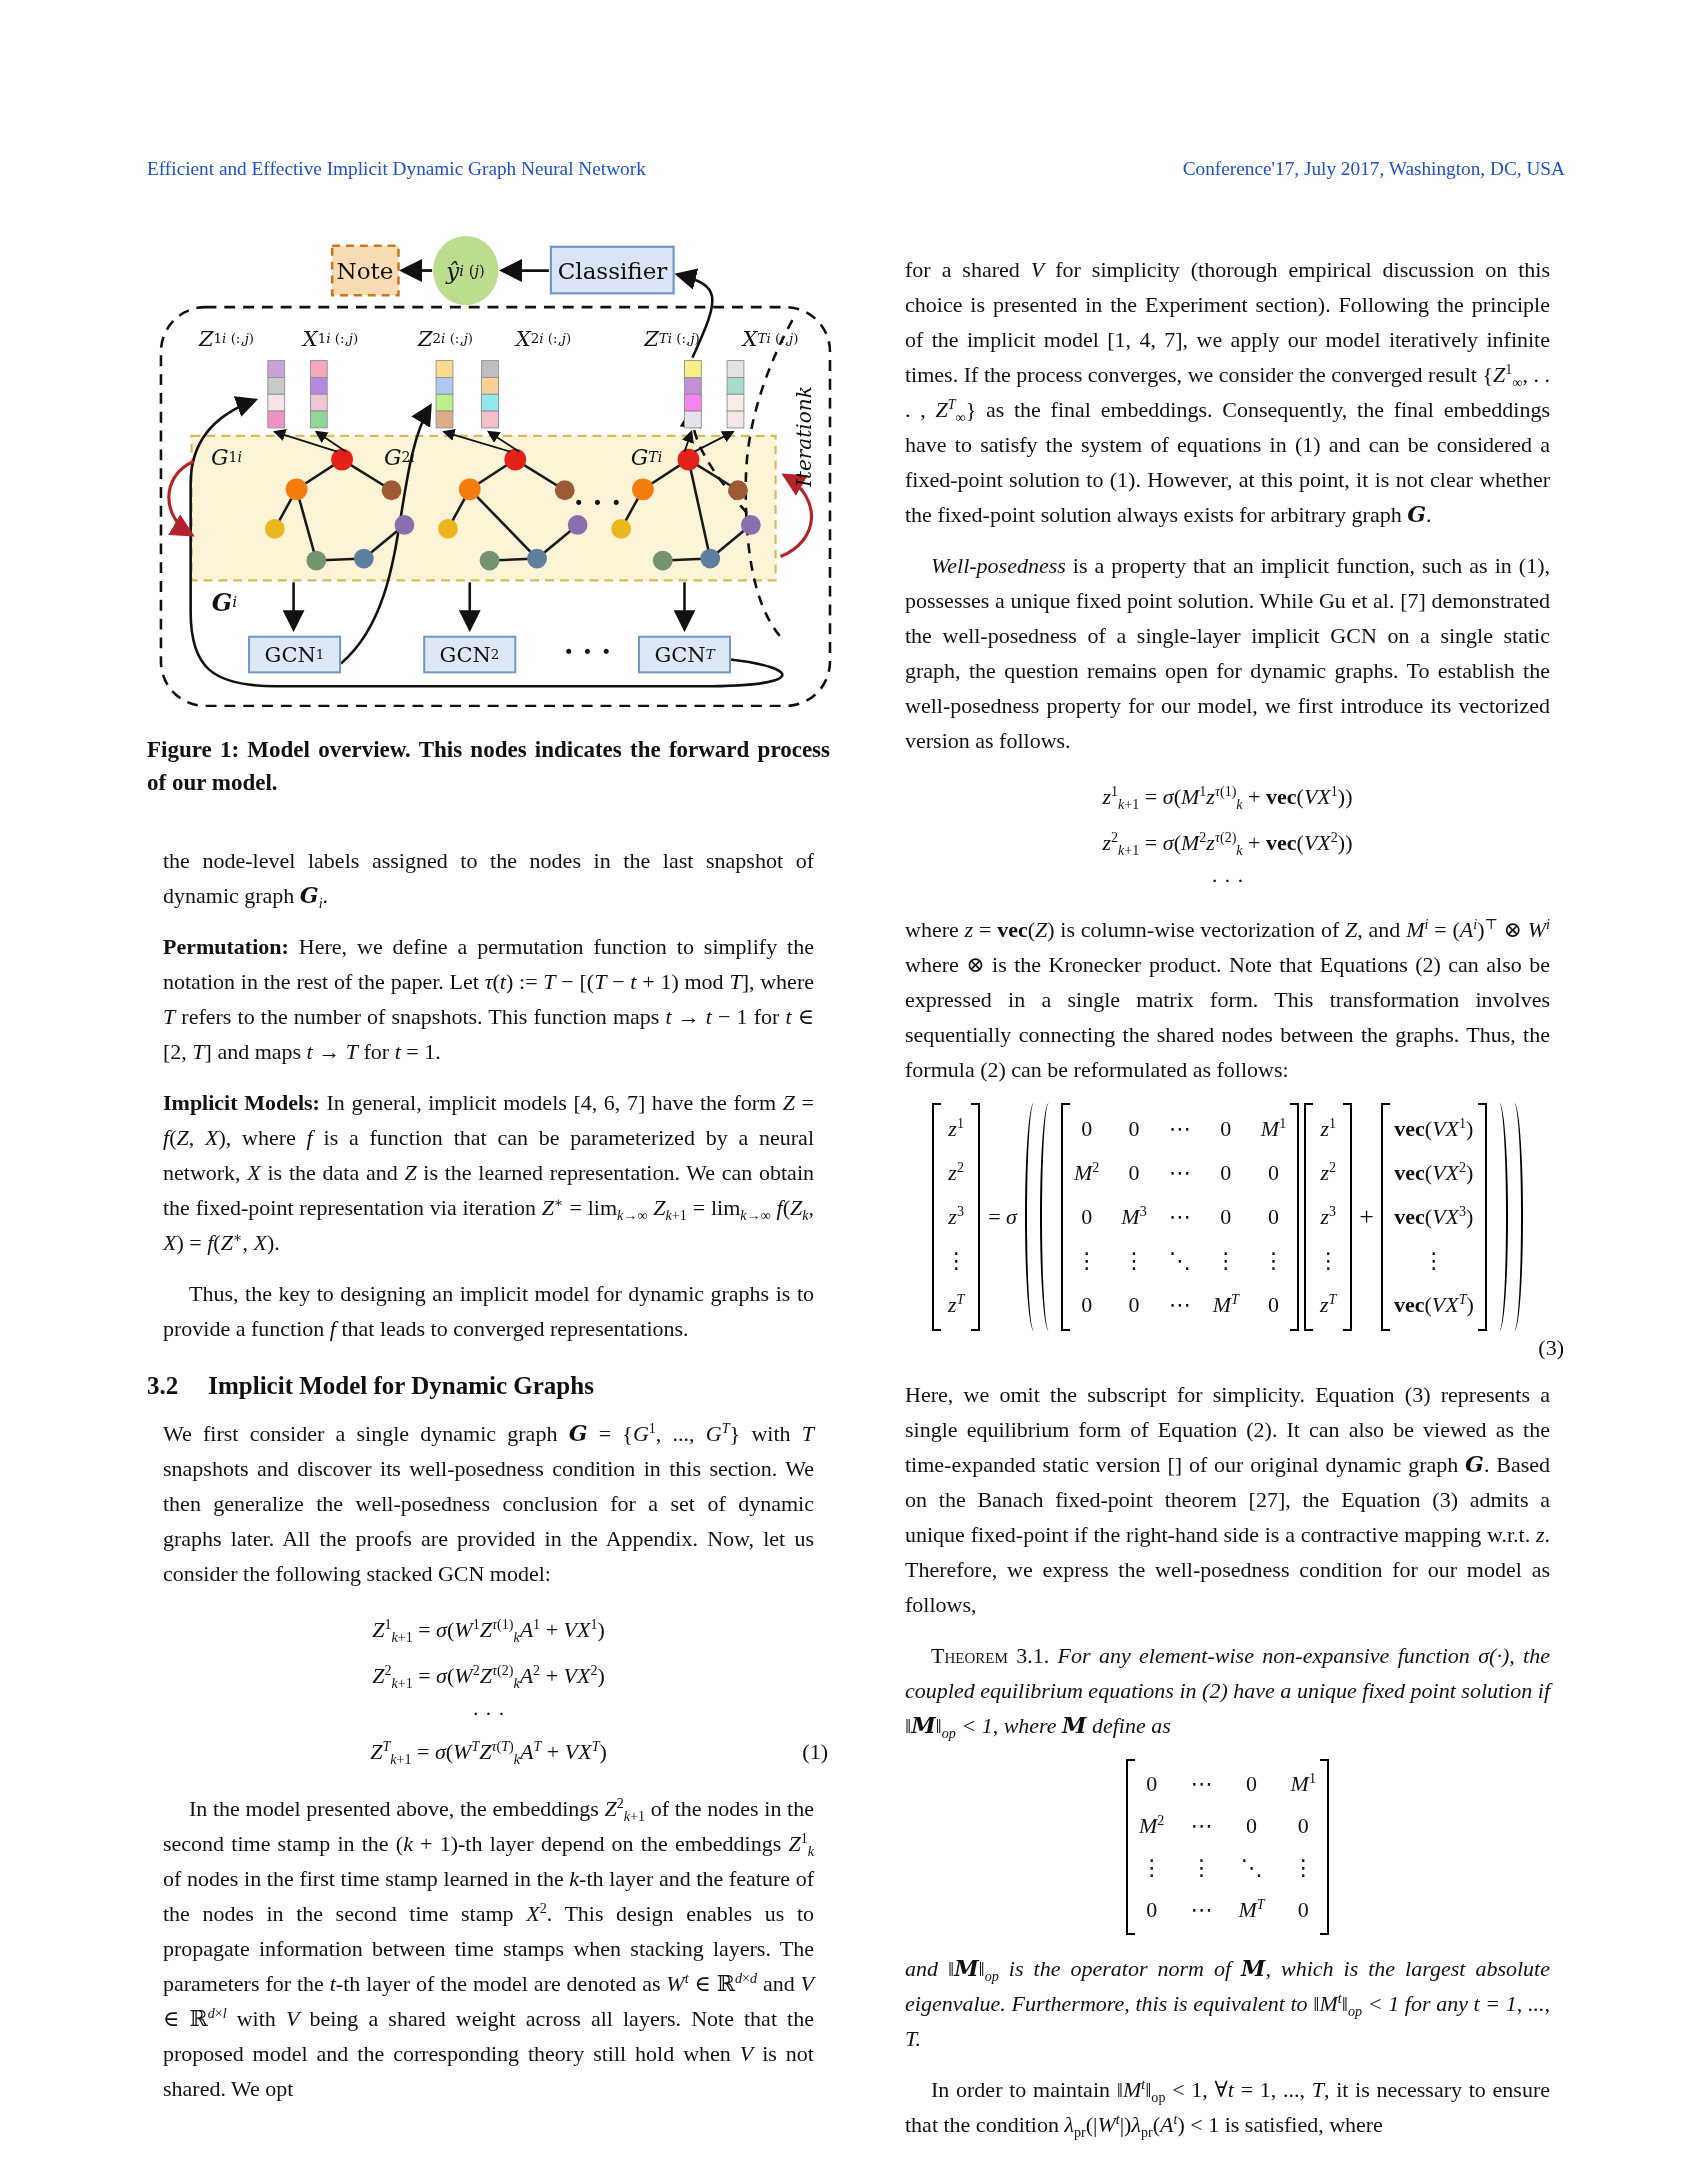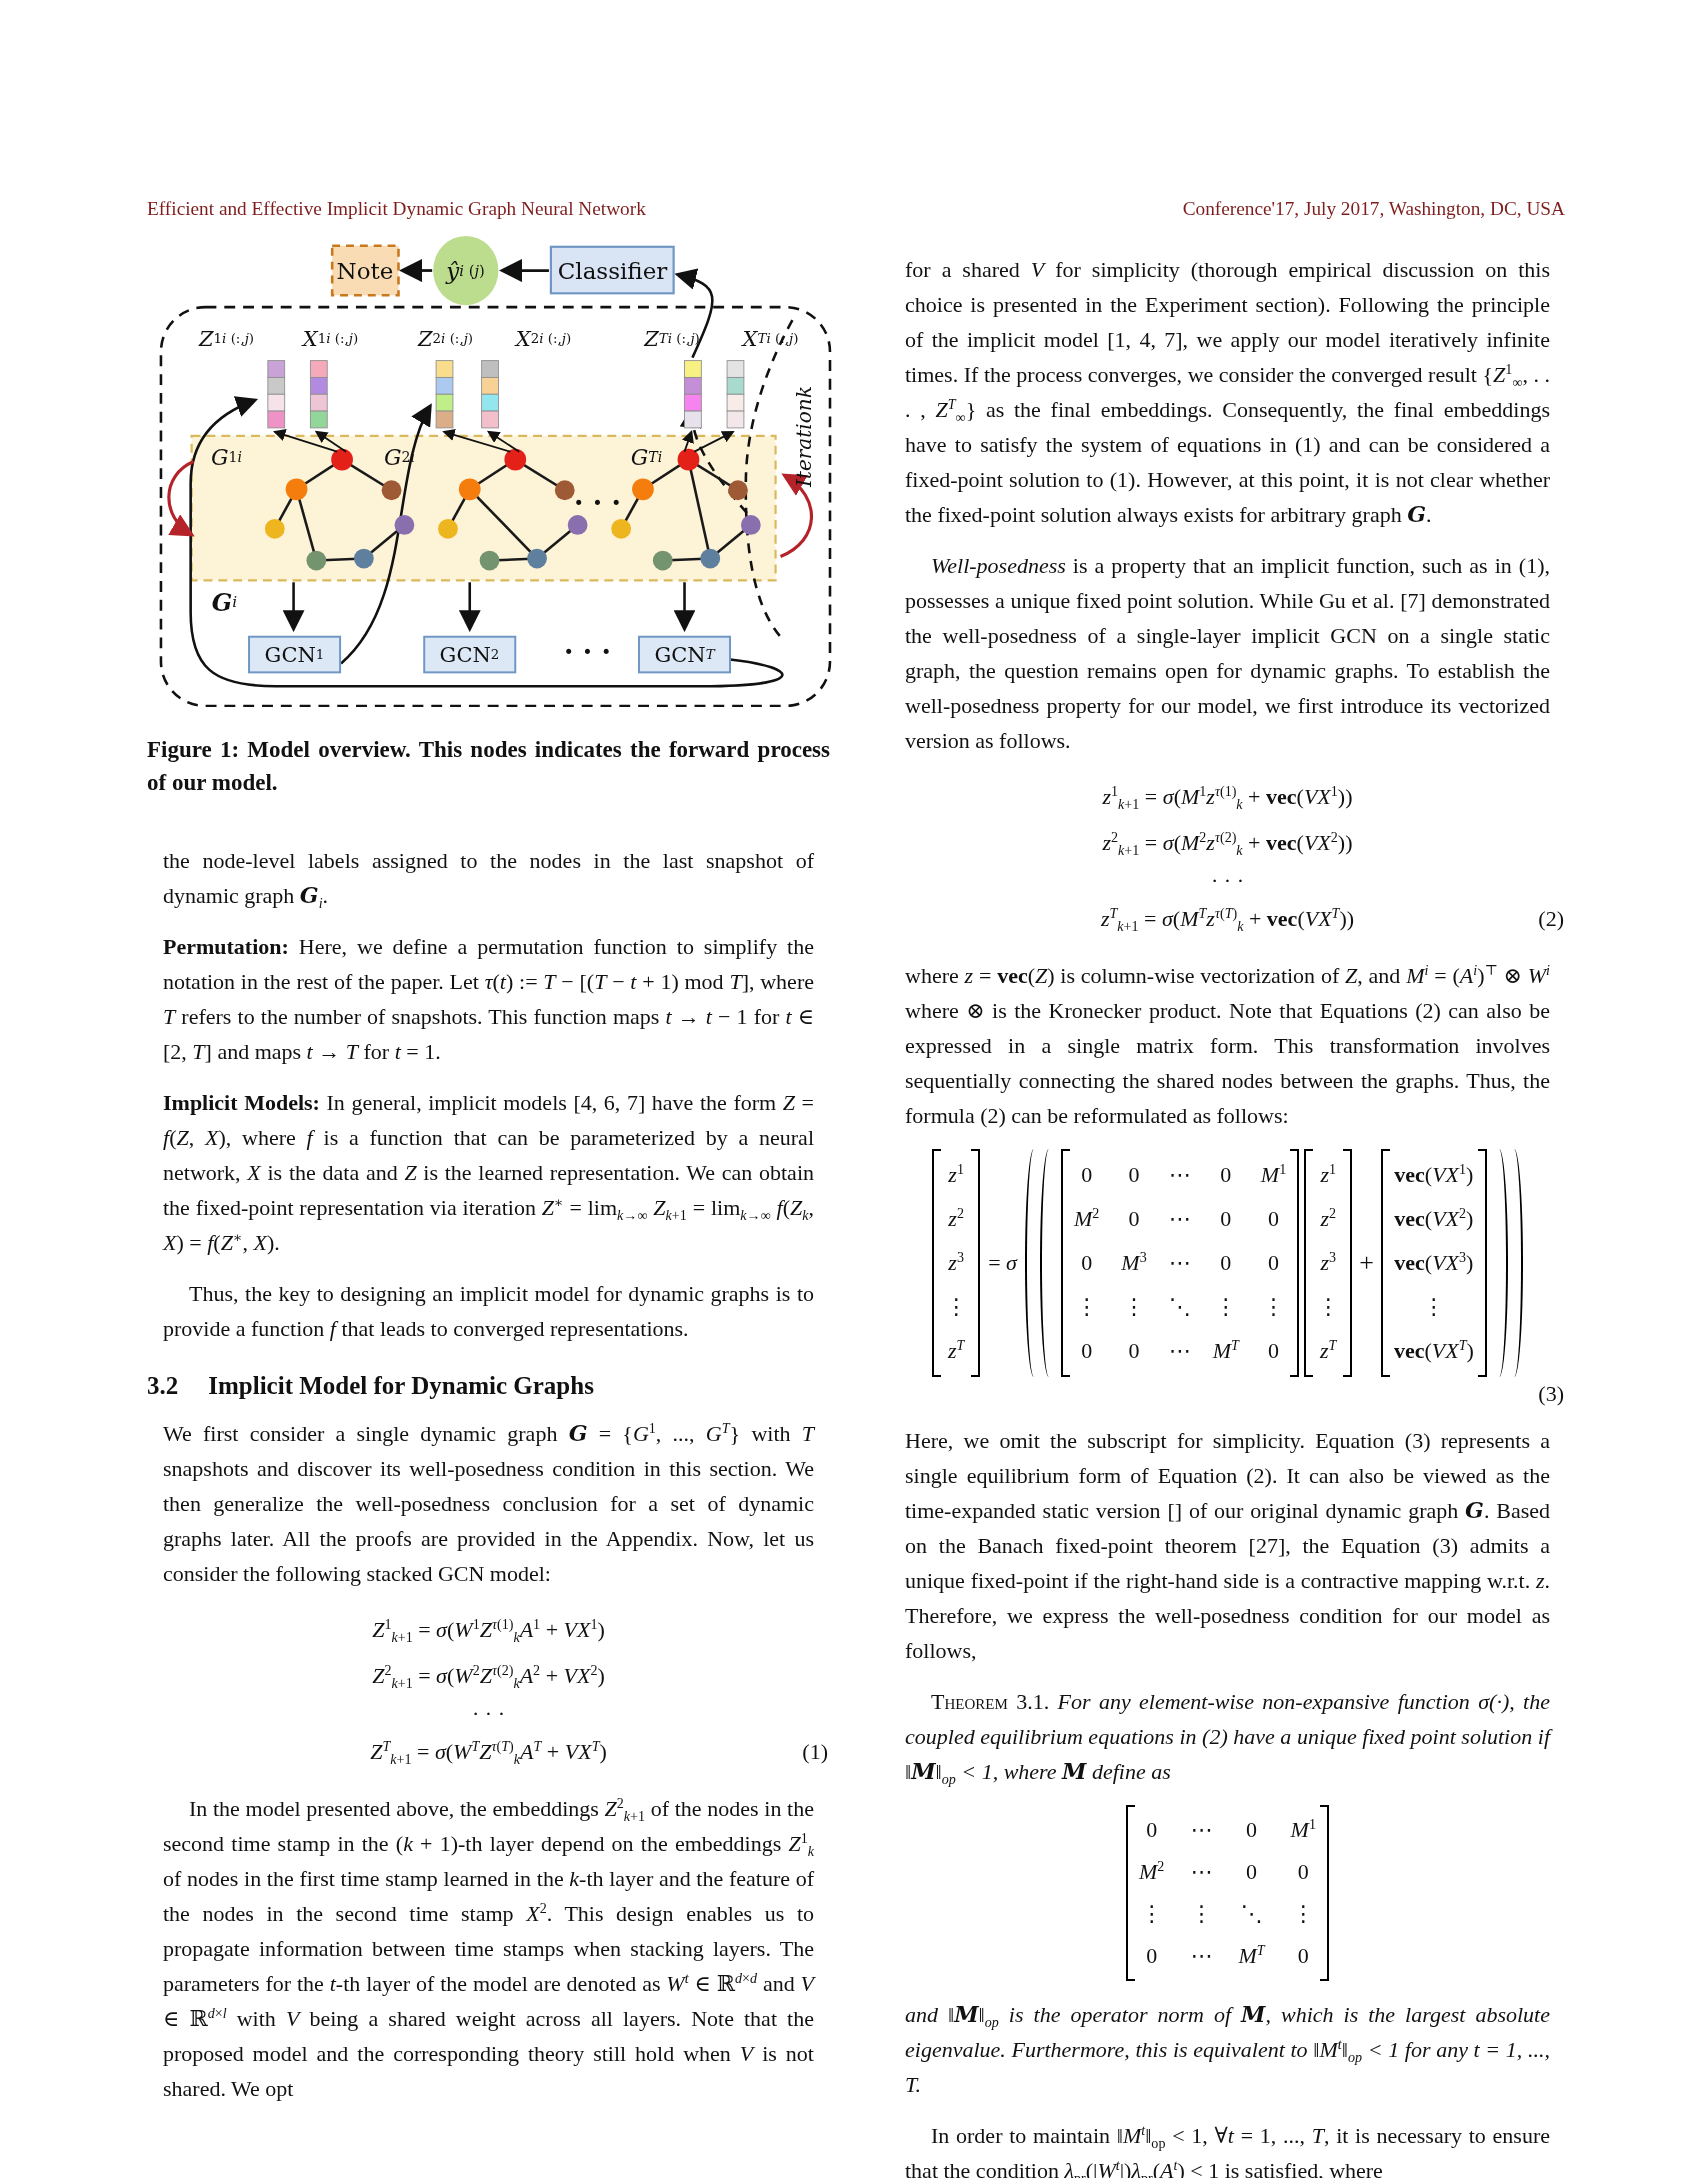--- a/index.html
+++ b/index.html
@@ -1,19 +1,19 @@
 <!DOCTYPE html>
 <html><head>
 <meta charset="utf-8">
 <style>
   html,body{margin:0;padding:0;background:#ffffff;}
   .page{position:relative;width:1683px;height:2178px;background:#fff;overflow:hidden;
         font-family:"Liberation Serif","DejaVu Serif","DejaVu Sans",serif;color:#111;}
   .runhead{position:absolute;left:147px;top:158px;width:1418px;display:flex;
-           justify-content:space-between;font-size:19.3px;color:#7f1d1d;margin-top:40px;}
+           justify-content:space-between;font-size:19.3px;color:#1d4ed8;}
   .col{position:absolute;text-align:justify;}
   .col-left{left:147px;top:226px;width:683px;}
   .col-right{left:889px;top:236px;width:677px;}
   .p{font-size:22px;line-height:35px;margin:16px;}
   .ind{text-indent:26px;}
   .gap-top{margin-top:44px;}
   sup{font-size:64%;vertical-align:super;line-height:0;}
   sub{font-size:64%;vertical-align:sub;line-height:0;}
   .cal{font-family:"DejaVu Serif",serif;font-style:italic;font-weight:600;}
   .sc{font-variant:small-caps;}
@@ -308,24 +308,20 @@
     <div class="eqblock">
       <div class="eqline">
           <span><i>z</i><sup>1</sup><sub><i>k</i>+1</sub> = <i>σ</i>(<i>M</i><sup>1</sup><i>z</i><sup><i>τ</i>(1)</sup><sub><i>k</i></sub> + <b>vec</b>(<i>VX</i><sup>1</sup>))</span>
         </div>
       <div class="eqline">
           <span><i>z</i><sup>2</sup><sub><i>k</i>+1</sub> = <i>σ</i>(<i>M</i><sup>2</sup><i>z</i><sup><i>τ</i>(2)</sup><sub><i>k</i></sub> + <b>vec</b>(<i>VX</i><sup>2</sup>))</span>
         </div>
       <div class="eqline dotsline">
           <span>· · ·</span>
         </div>
-      <div class="eqline">
-          <span><i>z</i><sup><i>T</i></sup><sub><i>k</i>+1</sub> = <i>σ</i>(<i>M</i><sup><i>T</i></sup><i>z</i><sup><i>τ</i>(<i>T</i>)</sup><sub><i>k</i></sub> + <b>vec</b>(<i>VX</i><sup><i>T</i></sup>))</span>
-          <span class="eqnum">(2)</span>
-        </div>
     </div>
 
     <p class="p">where <i>z</i> = <b>vec</b>(<i>Z</i>) is column-wise vectorization of <i>Z</i>, and <i>M</i><sup><i>i</i></sup> = (<i>A</i><sup><i>i</i></sup>)<sup>⊤</sup> ⊗ <i>W</i><sup><i>i</i></sup> where ⊗ is the Kronecker product. Note that Equations (2) can also be expressed in a single matrix form. This transformation involves sequentially connecting the shared nodes between the graphs. Thus, the formula (2) can be reformulated as follows:</p>
 
     <div>
       <div class="matwrap">
         <div class="brk">
           <div class="vcol">
             <span><i>z</i><sup>1</sup></span>
             <span><i>z</i><sup>2</sup></span>

